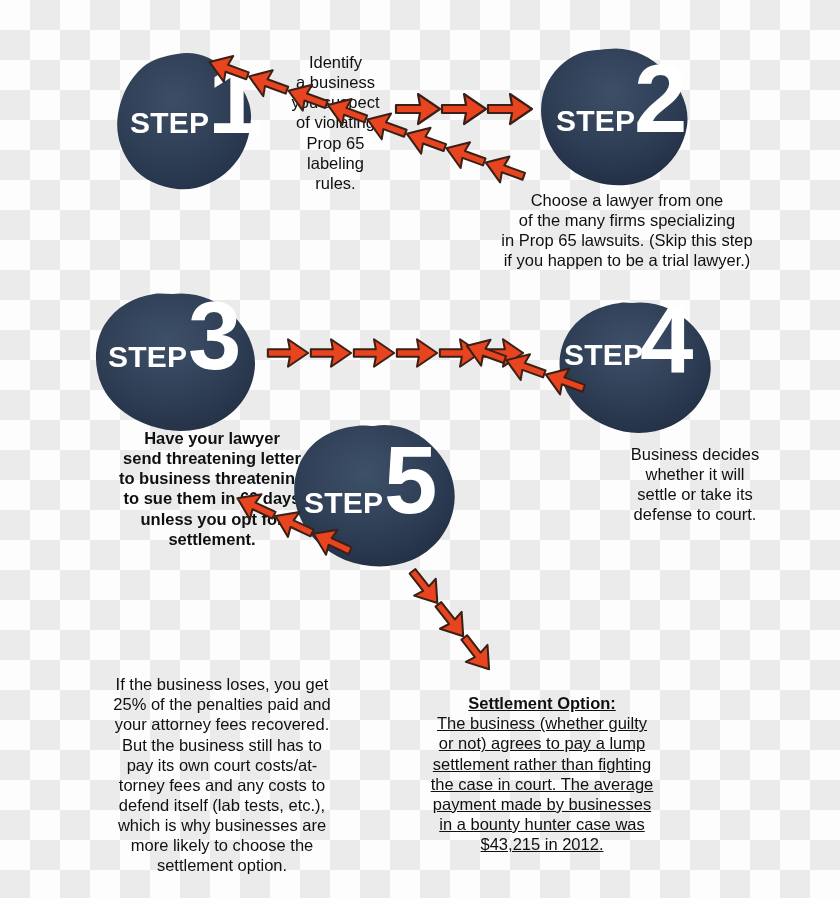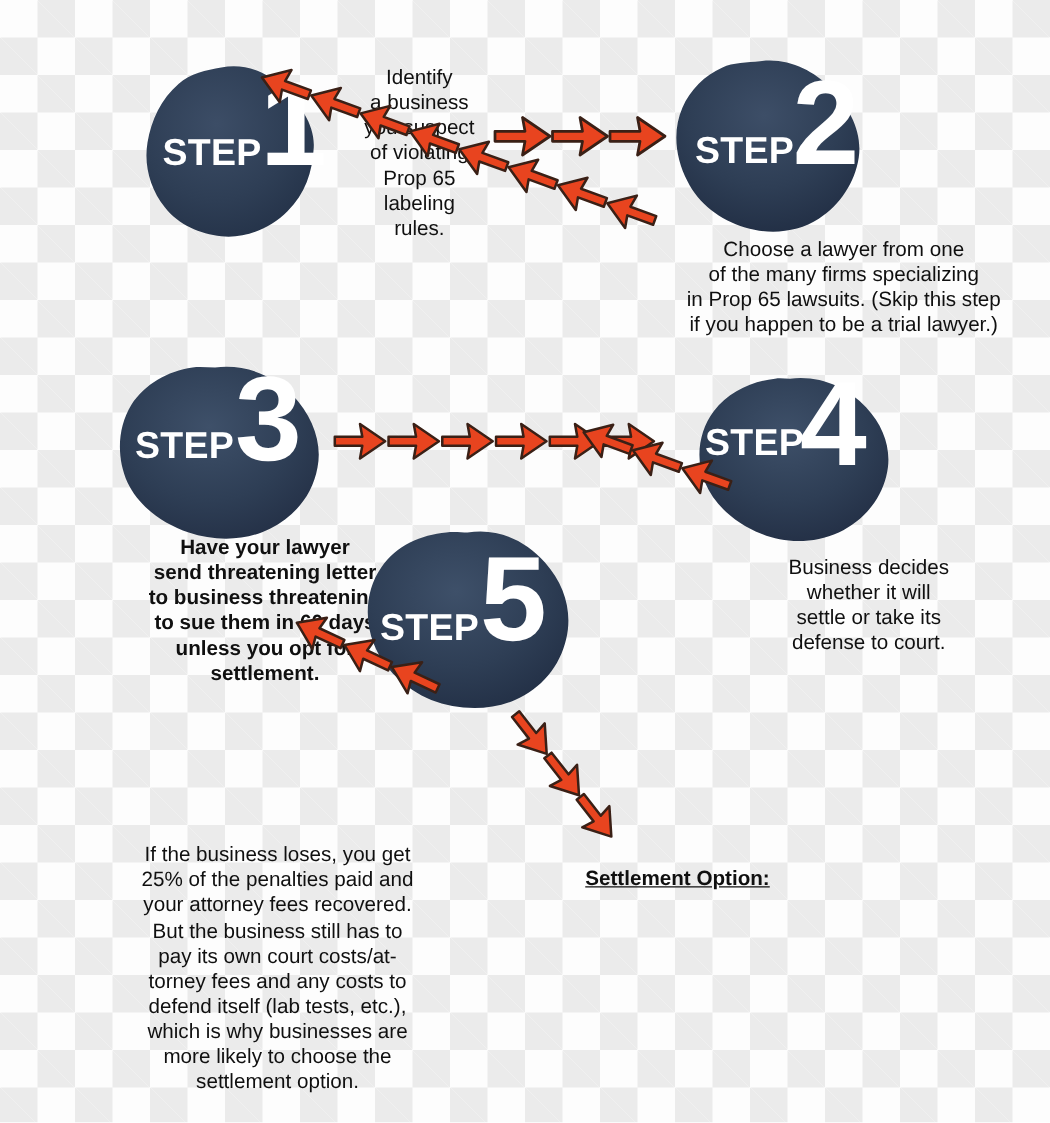--- a/index.html
+++ b/index.html
@@ -127,21 +127,21 @@
           <stop offset="100%" stop-color="#222f45"></stop>
         </radialGradient>
       </defs>
       <path d="M70 1 C92 -2 112 8 126 22 C142 38 152 58 149 78 C146 98 134 116 117 127
                C100 138 78 140 58 134 C38 128 21 115 12 97 C2 78 0 56 8 38
                C14 24 26 12 40 6 C48 2 60 2 70 1 Z" fill="url(#g2)"></path>
     </svg>
     <span class="blob-label step-word" style="left:18px; top:56px;">STEP</span>
     <span class="blob-label step-num" style="left:96px; top:13px;">2</span>
   </div>
-  <div class="caption" style="left:498px; top:190px; width:258px;margin-left:48px;">Choose a lawyer from one
+  <div class="caption" style="left:498px; top:190px; width:258px;">Choose a lawyer from one
 of the many firms specializing
 in Prop 65 lawsuits. (Skip this step
 if you happen to be a trial lawyer.)</div>
 
   <div class="arrow-chain" style="left:520px; top:192px; transform: rotate(200deg);">
     <span class="arrow" style="left:0px;">
       <svg width="44" height="32" viewBox="0 0 48 34">
           <path d="M2 13 L26 13 L24 2 L46 17 L24 32 L26 21 L2 21 Z" fill="#e8441f" stroke="#3a2016" stroke-width="2.2" stroke-linejoin="round"></path>
         </svg>
     </span>
@@ -337,16 +337,22 @@
 But the business still has to
 pay its own court costs/at-
 torney fees and any costs to
 defend itself (lab tests, etc.),
 which is why businesses are
 more likely to choose the
 settlement option.</span>
   </div>
 
   <div class="caption" style="left:418px; top:673px; width:248px;text-decoration:underline;">
-    <span class="cap-head">Settlement Option:</span>
+    <span class="cap-head">Settlement Option:</span><span>The business (whether guilty
+or not) agrees to pay a lump
+settlement rather than fighting
+the case in court. The average
+payment made by businesses
+in a bounty hunter case was
+$43,215 in 2012.</span>
   </div>
 
 </div>
 
 </body></html>

